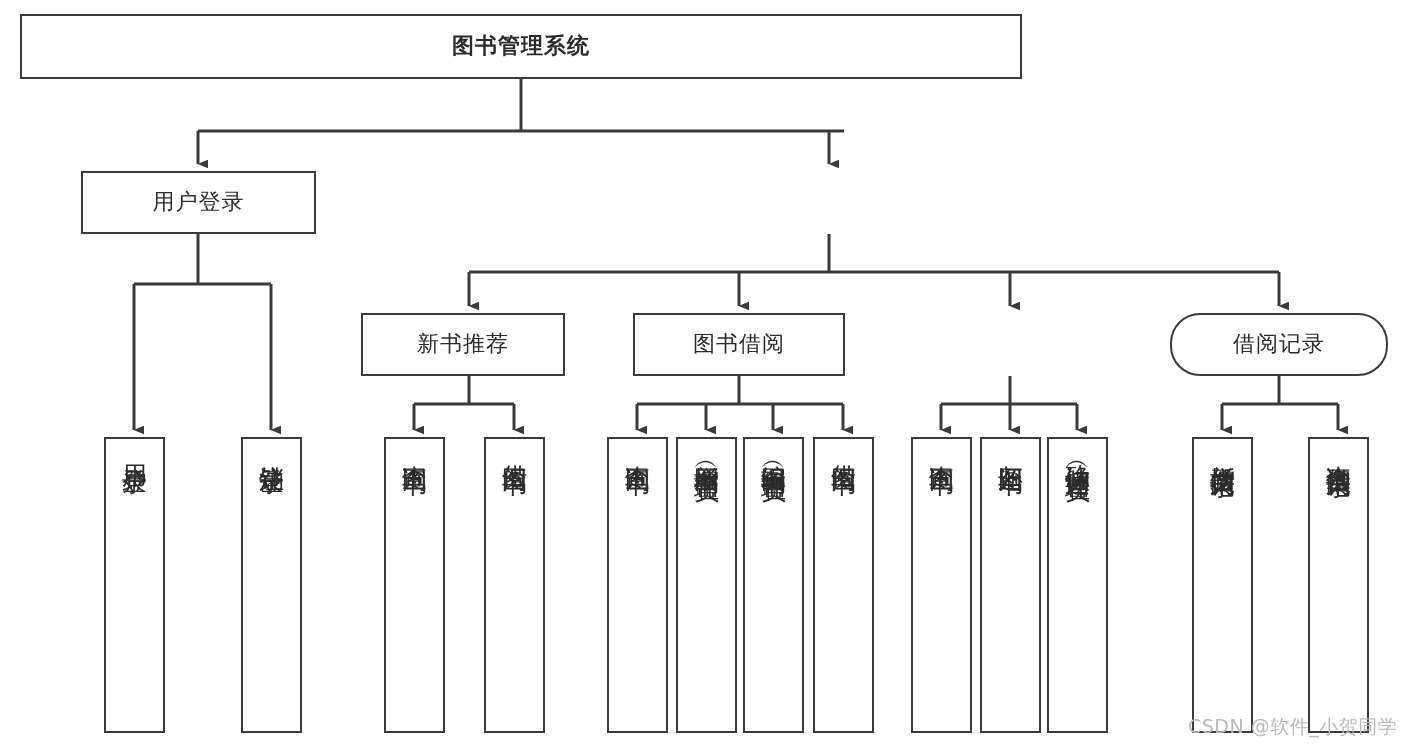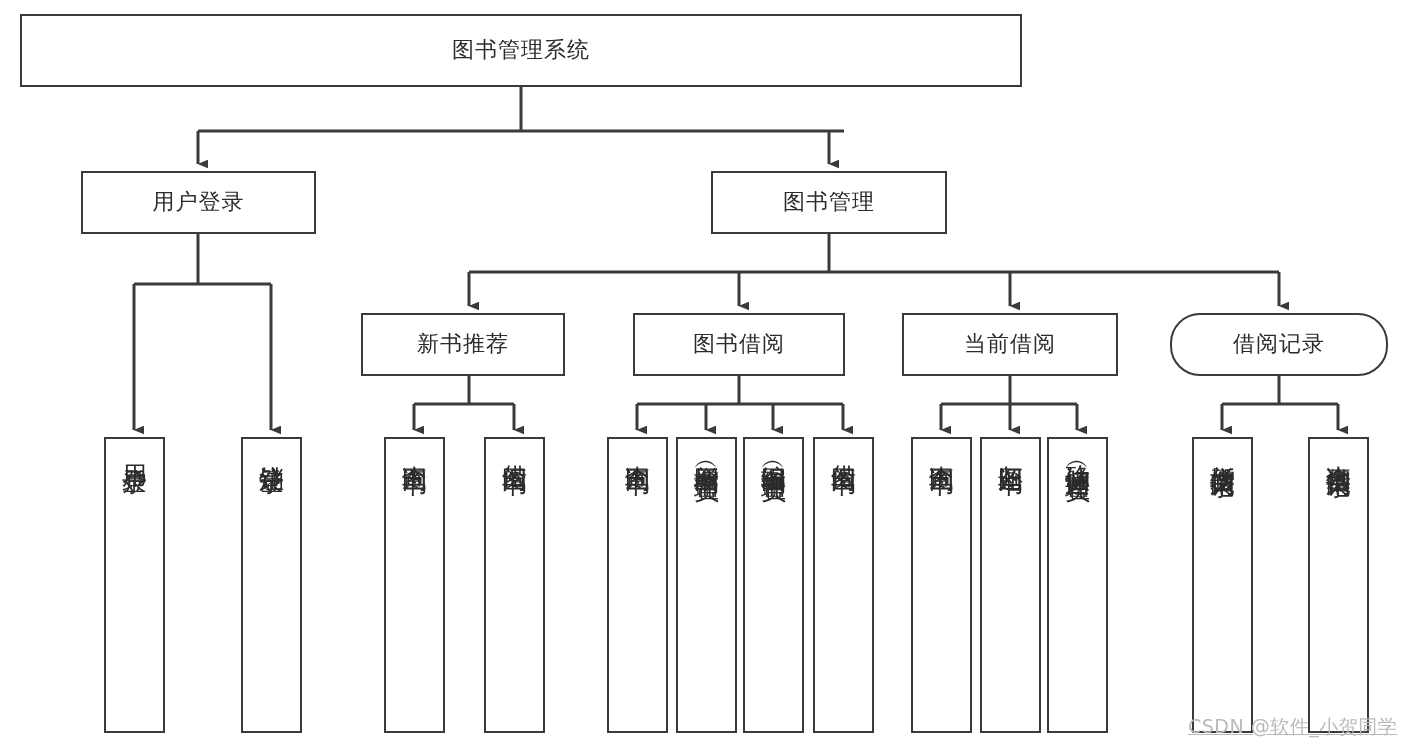--- a/index.html
+++ b/index.html
@@ -56,21 +56,20 @@
     white-space: nowrap;
   }
   .watermark {
     position: absolute;
     left: 1188px;
     top: 714px;
     font-size: 19px;
     color: #b9b9b9;
     white-space: nowrap;
     letter-spacing: 0.5px;
-    text-decoration: underline;
   }
 </style>
 </head>
 <body>
 
 <div id="diagram-root">
 
   <svg class="edges" viewBox="0 0 1405 747">
     <defs>
       <marker id="arrowhead" markerWidth="9" markerHeight="11" refX="4.5" refY="10.4" orient="auto" markerUnits="userSpaceOnUse">
@@ -114,39 +113,33 @@
       <path d="M1010,404 L1010,430" marker-end="url(#arrowhead)"></path>
       <path d="M1077,404 L1077,430" marker-end="url(#arrowhead)"></path>
 
       <path d="M1279,376 L1279,404"></path>
       <path d="M1222,404 L1338,404"></path>
       <path d="M1222,404 L1222,430" marker-end="url(#arrowhead)"></path>
       <path d="M1338,404 L1338,430" marker-end="url(#arrowhead)"></path>
     </g>
   </svg>
 
-  <div class="node horiz" style="left:20px; top:14px; width:1002px; height:73px;">
+  <div class="node horiz" style="left:20px; top:14px; width:1002px; height:65px;font-weight:bold;">
     <span class="node-label">图书管理系统</span>
   </div>
 
   <div class="node horiz" style="left:81px; top:171px; width:235px; height:63px;">
     <span class="node-label">用户登录</span>
-  </div>
-  <div class="node horiz" style="left:711px; top:171px; width:236px; height:63px;">
-    <span class="node-label">图书管理</span>
   </div>
 
   <div class="node horiz" style="left:361px; top:313px; width:204px; height:63px;">
     <span class="node-label">新书推荐</span>
   </div>
   <div class="node horiz" style="left:633px; top:313px; width:212px; height:63px;text-align:center;">
     <span class="node-label">图书借阅</span>
-  </div>
-  <div class="node horiz" style="left:902px; top:313px; width:216px; height:63px;">
-    <span class="node-label">当前借阅</span>
   </div>
   <div class="node horiz" style="left:1170px; top:313px; width:218px; height:63px;border-radius:30px;">
     <span class="node-label">借阅记录</span>
   </div>
 
   <div class="node vert" style="left:104px; top:437px; width:61px; height:296px;">
     <span class="node-label">用户登录</span>
   </div>
   <div class="node vert" style="left:241px; top:437px; width:61px; height:296px;">
     <span class="node-label">注销登录</span>

